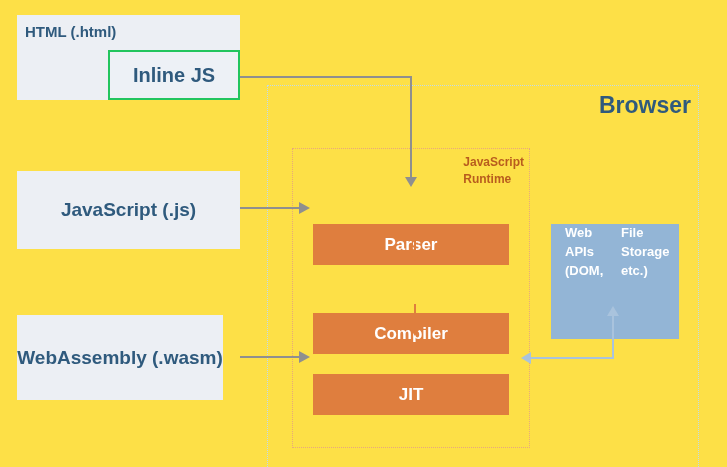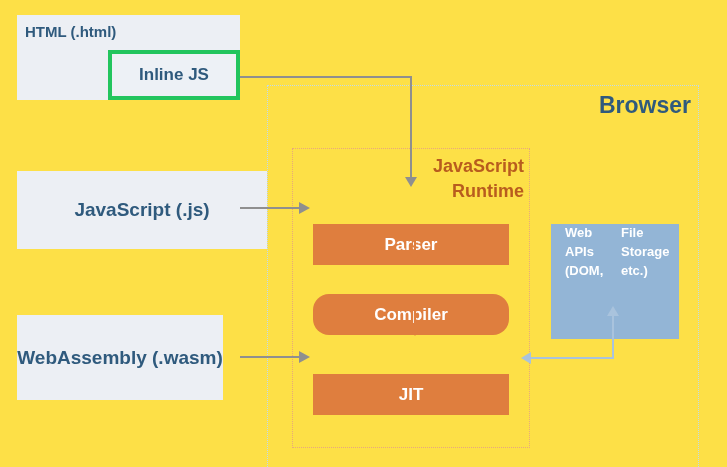--- a/index.html
+++ b/index.html
@@ -14,59 +14,59 @@
   .src-box {
     position: absolute;
     background: var(--light-gray-box, #ECEFF4);
     color: var(--dark-blue, #2F5A7D);
     font-weight: bold;
     box-sizing: border-box;
   }
   #html-box { left: 17px; top: 15px; width: 223px; height: 85px; font-size: 15px; padding: 8px 0 0 8px; z-index: 1; }
   #inline-js-box {
     left: 108px; top: 50px; width: 132px; height: 50px;
-    border: 4px solid #22c55e;
+    border: 2px solid #22c55e;
     background: var(--inline-box, #EDF1F6);
     display: flex; align-items: center; justify-content: center;
-    font-size: 17px; z-index: 2;
+    font-size: 20px; z-index: 2;
   }
-  #js-box { left: 17px; top: 171px; width: 250px; height: 78px; display: flex; align-items: center; justify-content: center; font-size: 19px; }
+  #js-box { left: 17px; top: 171px; width: 223px; height: 78px; display: flex; align-items: center; justify-content: center; font-size: 19px; }
   #wasm-box { left: 17px; top: 315px; width: 206px; height: 85px; display: flex; align-items: center; justify-content: center; font-size: 19px; }
 
   #browser-box {
     position: absolute; left: 267px; top: 50px; width: 432px; height: 392px;
     border: 1px dotted var(--browser-border, #BFD9EC);
     box-sizing: border-box;
     margin-top: 35px;
   }
   #browser-title {
     position: absolute; top: 6px; right: 7px;
     font-size: 23px; font-weight: bold;
     color: var(--dark-blue, #2F5A7D);
   }
   #runtime-box {
     position: absolute; left: 24px; top: 62px; width: 238px; height: 300px;
     border: 1px dotted var(--runtime-border, #E8A87C);
     box-sizing: border-box;
   }
   #runtime-label {
     position: absolute; top: 5px; right: 5px;
-    text-align: right; font-size: 18px; font-weight: bold;
+    font-size: 12px; font-weight: bold;
     color: var(--runtime-text, #B85C1E);
     line-height: 1.4;
   }
   #runtime-label span { display: block; }
   .stage {
     position: absolute; left: 20px; width: 196px; height: 41px;
     background: var(--accent-orange, #DF7E3E);
     color: #ffffff; font-weight: bold; font-size: 17px;
     display: flex; align-items: center; justify-content: center;
   }
   #parser   { top: 75px; }
-  #compiler { top: 145px; border-radius: 16px; }
+  #compiler { top: 164px; }
   #jit      { top: 225px; }
   #webapis-box {
     position: absolute; left: 283px; top: 138px; width: 128px; height: 115px;
     background: var(--web-apis-blue, #93B5D6);
     color: #ffffff; font-weight: bold; font-size: 13px;
     display: flex; flex-direction: row; align-items: flex-start; justify-content: center;
     padding-left: 14px; box-sizing: border-box;
     line-height: 1.45;
   }
   #connector-overlay {

